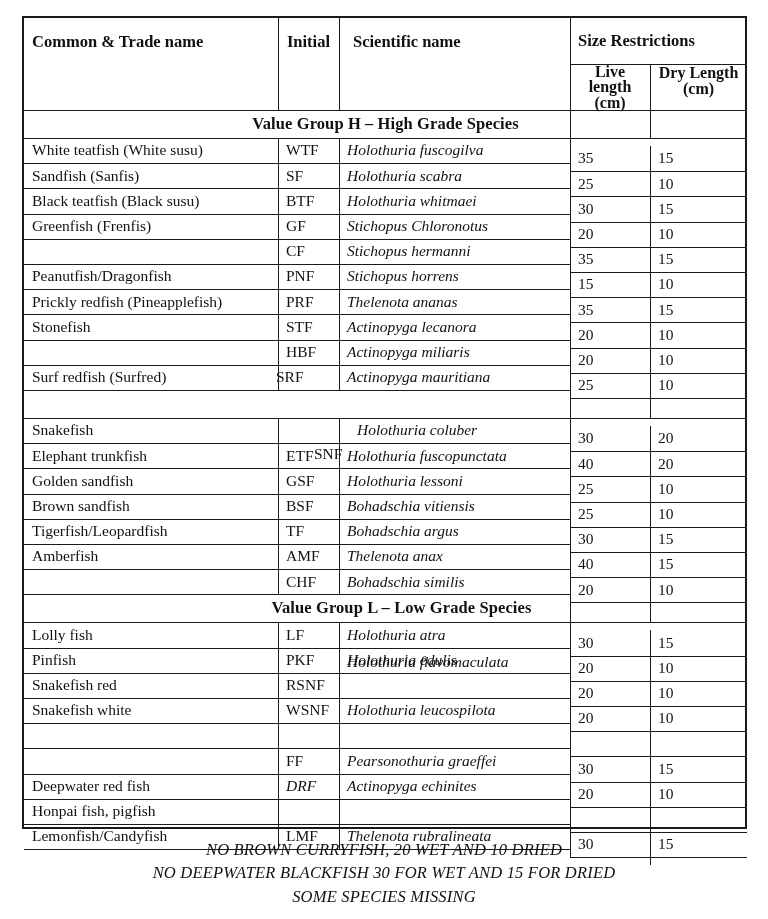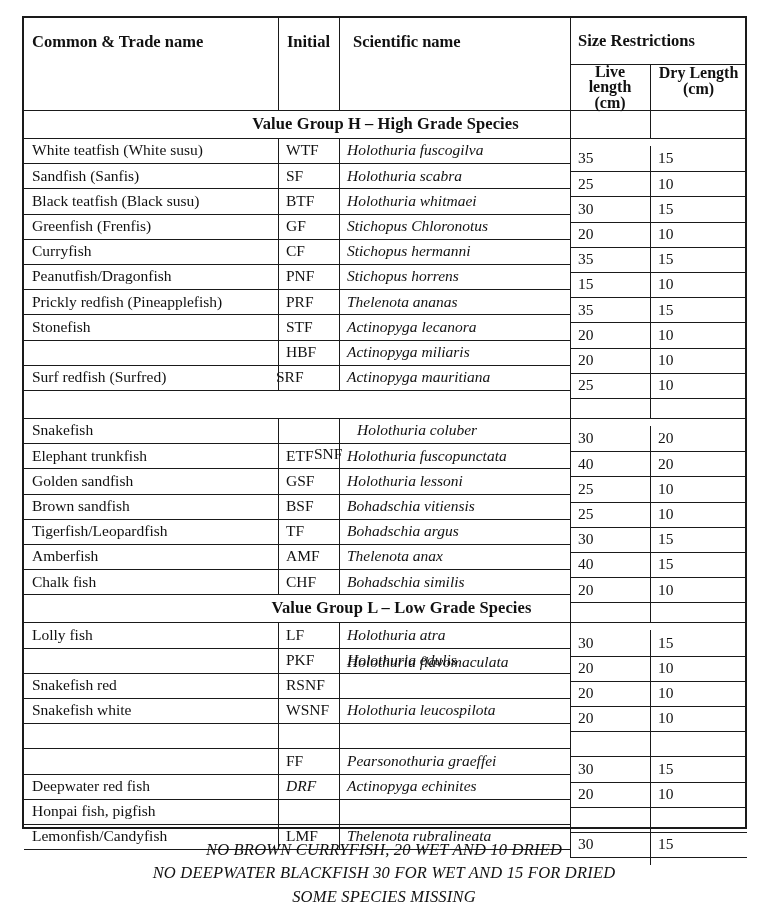--- a/index.html
+++ b/index.html
@@ -173,21 +173,20 @@
       <div class="cell num" style="left: 626px; top: 178.4px; width: 97px; height: 25.2px;">15</div>
       <div class="hline" style="top: 195.6px; left: 0px; width: 546px;"></div>
       <div class="hline" style="top: 203.6px; left: 546px; width: 177px;"></div>
       <div class="cell pad" style="left: 0px; top: 195.6px; width: 254px; height: 25.2px;">Greenfish (Frenfis)</div>
       <div class="cell init" style="left: 254px; top: 195.6px; width: 61px; height: 25.2px;">GF</div>
       <div class="cell sci" style="left: 323px; top: 195.6px; width: 223px; height: 25.2px;">Stichopus Chloronotus</div>
       <div class="cell num" style="left: 546px; top: 203.6px; width: 80px; height: 25.2px;">20</div>
       <div class="cell num" style="left: 626px; top: 203.6px; width: 97px; height: 25.2px;">10</div>
       <div class="hline" style="top: 220.8px; left: 0px; width: 546px;"></div>
       <div class="hline" style="top: 228.8px; left: 546px; width: 177px;"></div>
-      <div class="cell pad" style="left: 0px; top: 220.8px; width: 254px; height: 25.2px;">Curryfish</div>
       <div class="cell init" style="left: 254px; top: 220.8px; width: 61px; height: 25.2px;">CF</div>
       <div class="cell sci" style="left: 323px; top: 220.8px; width: 223px; height: 25.2px;">Stichopus hermanni</div>
       <div class="cell num" style="left: 546px; top: 228.8px; width: 80px; height: 25.2px;">35</div>
       <div class="cell num" style="left: 626px; top: 228.8px; width: 97px; height: 25.2px;">15</div>
       <div class="hline" style="top: 246px; left: 0px; width: 546px;"></div>
       <div class="hline" style="top: 254px; left: 546px; width: 177px;"></div>
       <div class="cell pad" style="left: 0px; top: 246px; width: 254px; height: 25.2px;">Peanutfish/Dragonfish</div>
       <div class="cell init" style="left: 254px; top: 246px; width: 61px; height: 25.2px;">PNF</div>
       <div class="cell sci" style="left: 323px; top: 246px; width: 223px; height: 25.2px;">Stichopus horrens</div>
       <div class="cell num" style="left: 546px; top: 254px; width: 80px; height: 25.2px;">15</div>
@@ -263,21 +262,20 @@
       <div class="cell num" style="left: 626px; top: 508.8px; width: 97px; height: 25.2px;">15</div>
       <div class="hline" style="top: 526px; left: 0px; width: 546px;"></div>
       <div class="hline" style="top: 534px; left: 546px; width: 177px;"></div>
       <div class="cell pad" style="left: 0px; top: 526px; width: 254px; height: 25.2px;">Amberfish</div>
       <div class="cell init" style="left: 254px; top: 526px; width: 61px; height: 25.2px;">AMF</div>
       <div class="cell sci" style="left: 323px; top: 526px; width: 223px; height: 25.2px;">Thelenota anax</div>
       <div class="cell num" style="left: 546px; top: 534px; width: 80px; height: 25.2px;">40</div>
       <div class="cell num" style="left: 626px; top: 534px; width: 97px; height: 25.2px;">15</div>
       <div class="hline" style="top: 551.2px; left: 0px; width: 546px;"></div>
       <div class="hline" style="top: 559.2px; left: 546px; width: 177px;"></div>
-      <div class="cell pad" style="left: 0px; top: 551.2px; width: 254px; height: 25.2px;">Chalk fish</div>
       <div class="cell init" style="left: 254px; top: 551.2px; width: 61px; height: 25.2px;">CHF</div>
       <div class="cell sci" style="left: 323px; top: 551.2px; width: 223px; height: 25.2px;">Bohadschia similis</div>
       <div class="cell num" style="left: 546px; top: 559.2px; width: 80px; height: 25.2px;">20</div>
       <div class="cell num" style="left: 626px; top: 559.2px; width: 97px; height: 25.2px;">10</div>
       <div class="vline" style="left: 254px; top: 400px; height: 176.4px;"></div>
       <div class="vline" style="left: 315px; top: 400px; height: 176.4px;"></div>
       <div class="vline" style="left: 546px; top: 400px; height: 184.4px;"></div>
       <div class="vline" style="left: 626px; top: 408px; height: 184.4px;"></div>
       <div class="hline" style="top: 576.4px; left: 0px; width: 546px;"></div>
       <div class="hline" style="top: 584.4px; left: 546px; width: 177px;"></div>
@@ -285,20 +283,21 @@
       <div class="vline" style="left: 546px; top: 576.4px; height: 28px;"></div>
       <div class="vline" style="left: 626px; top: 576.4px; height: 28px;"></div>
       <div class="hline" style="top: 604.4px; left: 0px; width: 723px;"></div>
       <div class="cell pad" style="left: 0px; top: 604.4px; width: 254px; height: 25.2px;">Lolly fish</div>
       <div class="cell init" style="left: 254px; top: 604.4px; width: 61px; height: 25.2px;">LF</div>
       <div class="cell sci" style="left: 323px; top: 604.4px; width: 223px; height: 25.2px;">Holothuria atra</div>
       <div class="cell num" style="left: 546px; top: 612.4px; width: 80px; height: 25.2px;">30</div>
       <div class="cell num" style="left: 626px; top: 612.4px; width: 97px; height: 25.2px;">15</div>
       <div class="hline" style="top: 629.6px; left: 0px; width: 546px;"></div>
       <div class="hline" style="top: 637.6px; left: 546px; width: 177px;"></div>
+      <div class="cell pad" style="left: 0px; top: 629.6px; width: 254px; height: 25.2px;">Pinfish</div>
       <div class="cell init" style="left: 254px; top: 629.6px; width: 61px; height: 25.2px;">PKF</div>
       <div class="cell sci" style="left: 323px; top: 629.6px; width: 223px; height: 25.2px;">Holothuria edulis</div>
       <div class="cell num" style="left: 546px; top: 637.6px; width: 80px; height: 25.2px;">20</div>
       <div class="cell num" style="left: 626px; top: 637.6px; width: 97px; height: 25.2px;">10</div>
       <div class="hline" style="top: 654.8px; left: 0px; width: 546px;"></div>
       <div class="hline" style="top: 662.8px; left: 546px; width: 177px;"></div>
       <div class="cell pad" style="left: 0px; top: 654.8px; width: 254px; height: 25.2px;">Snakefish red</div>
       <div class="cell init" style="left: 254px; top: 654.8px; width: 61px; height: 25.2px;">RSNF</div>
       <div class="cell sci" style="left: 323px; top: 632px; width: 223px; height: 25.2px;">Holothuria flavomaculata</div>
       <div class="cell num" style="left: 546px; top: 662.8px; width: 80px; height: 25.2px;">20</div>

